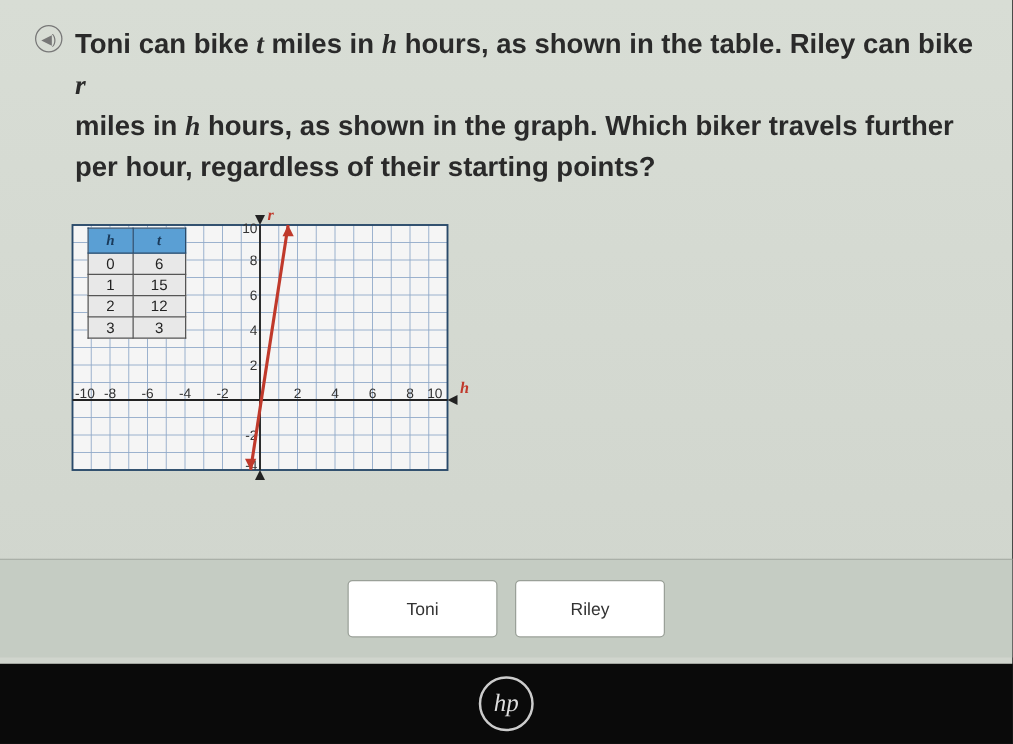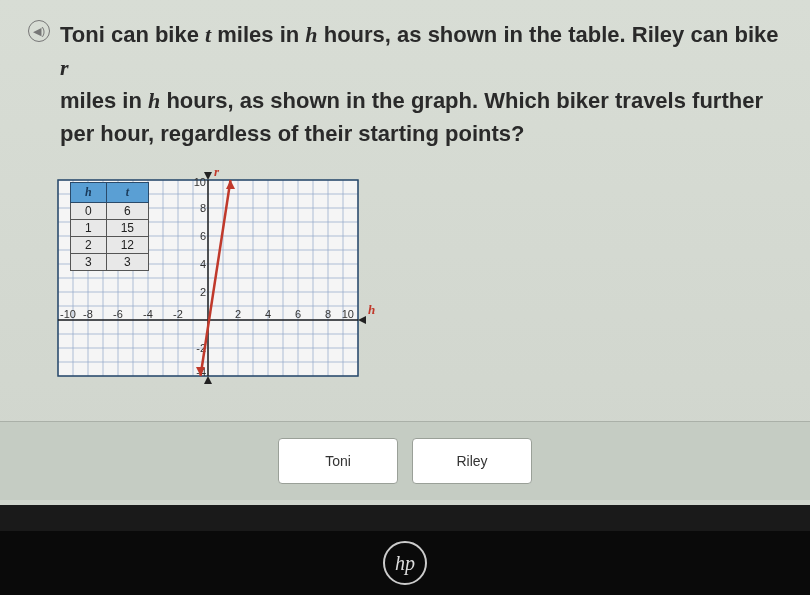--- a/index.html
+++ b/index.html
@@ -115,21 +115,20 @@
       color: #333;
       cursor: pointer;
       text-align: center;
     }
     .laptop-bezel {
       height: 64px;
       background: #0a0a0a;
       display: flex;
       align-items: center;
       justify-content: center;
-      margin-top: 26px;
     }
     .logo-circle {
       width: 44px;
       height: 44px;
       border: 2px solid #ccc;
       border-radius: 50%;
       display: flex;
       align-items: center;
       justify-content: center;
       color: #ddd;

